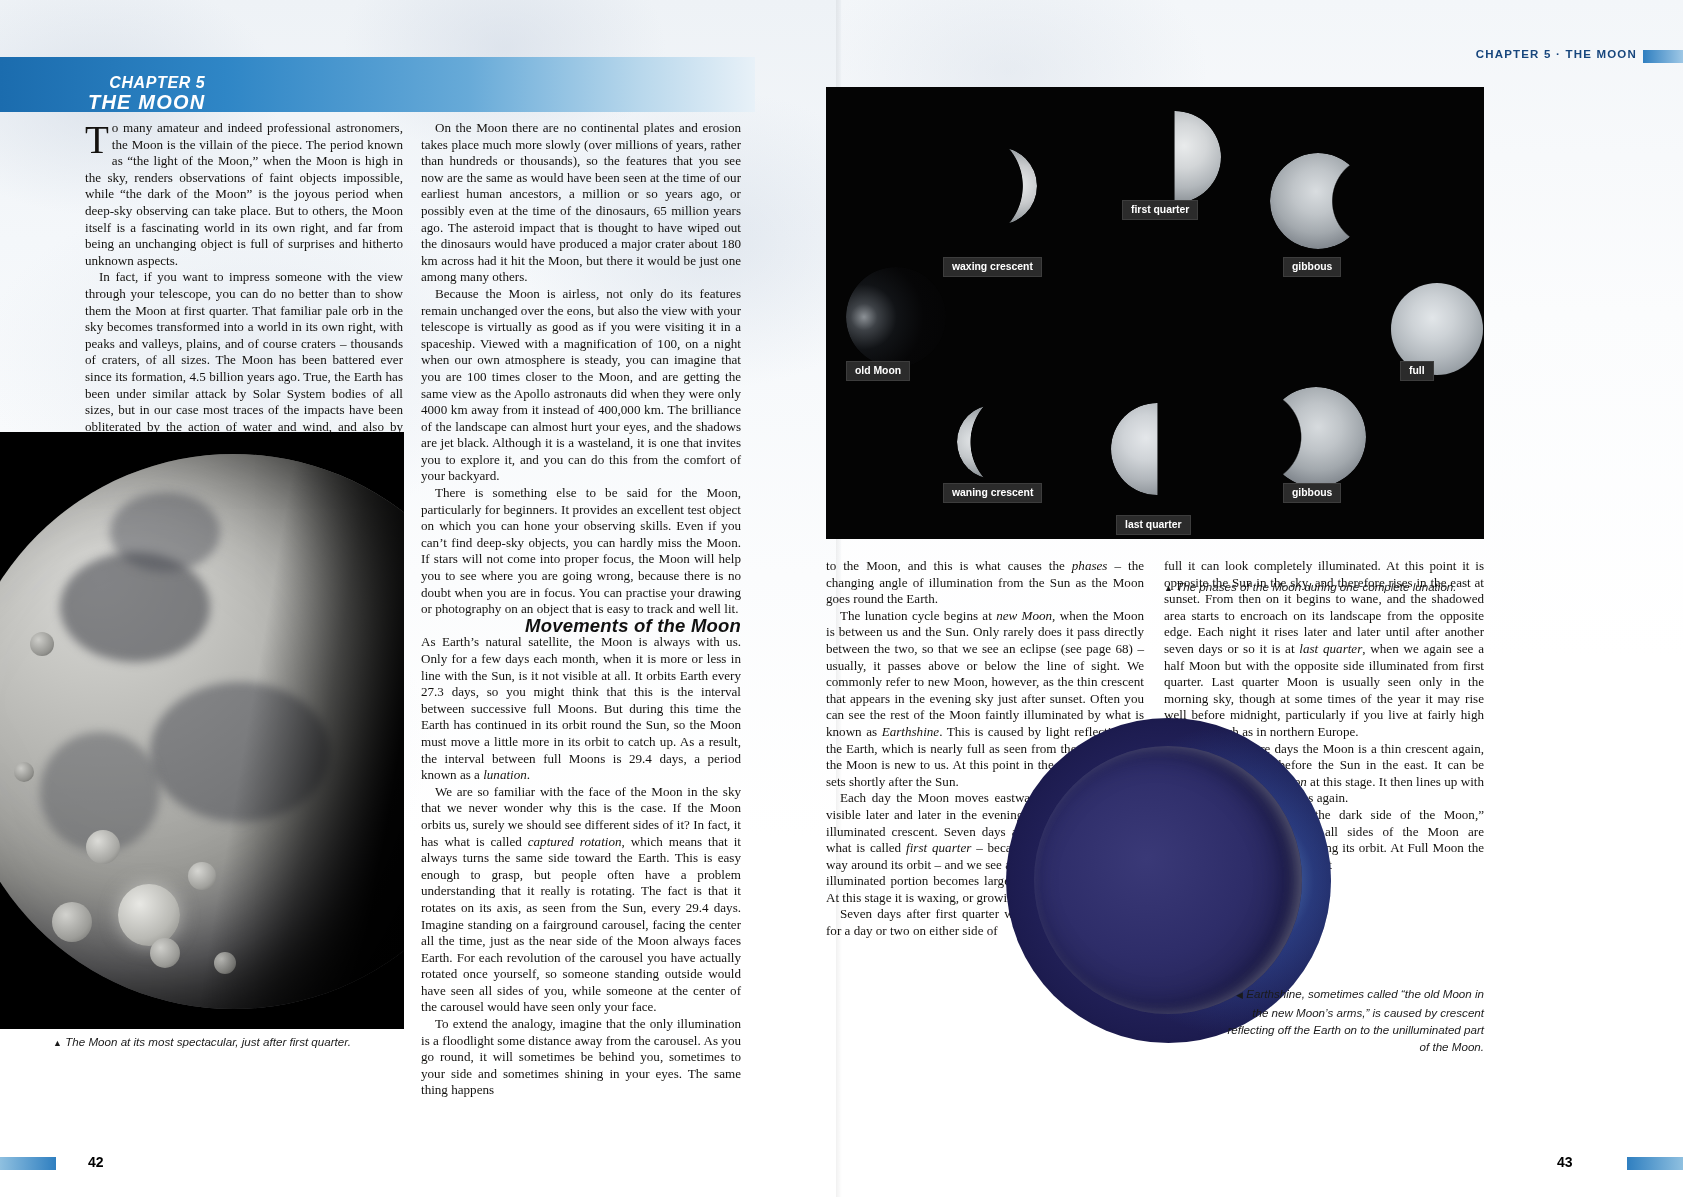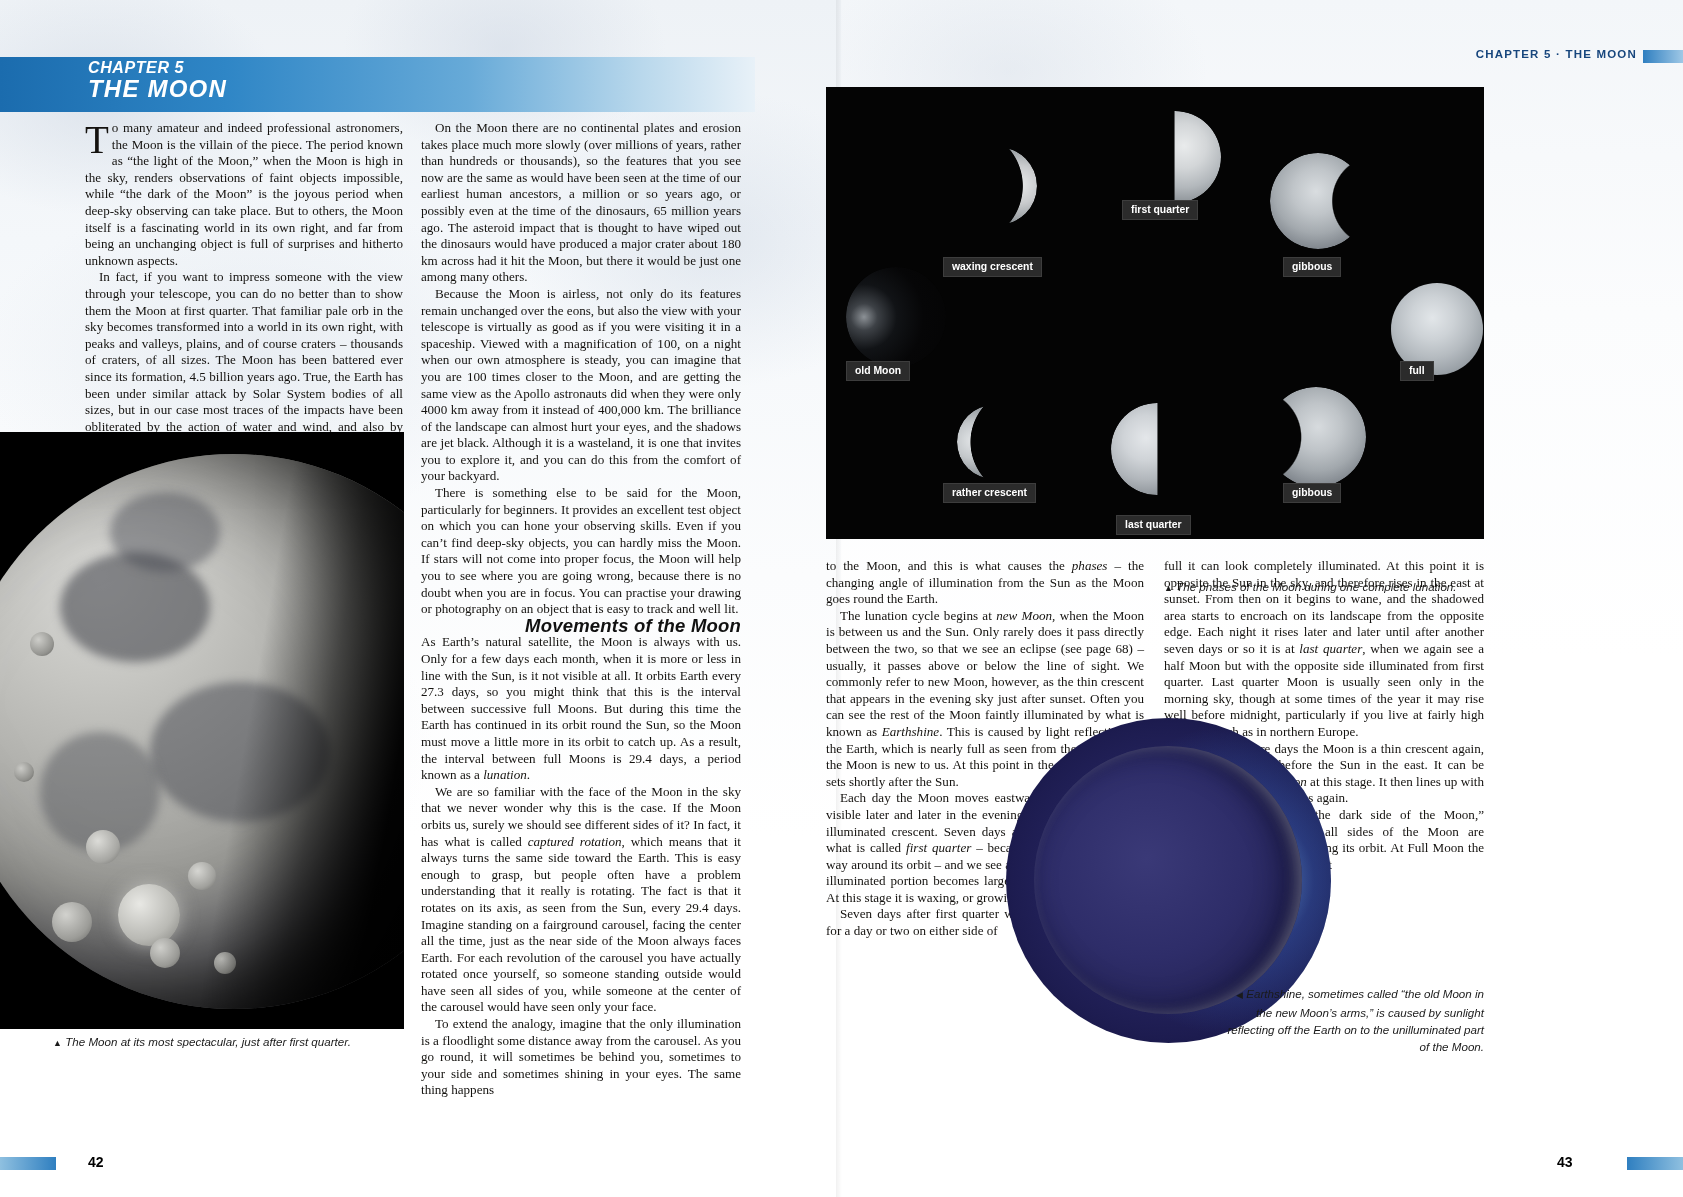--- a/index.html
+++ b/index.html
@@ -38,29 +38,29 @@
   .runhead-bar{
     position:absolute; right:0px; top:50px; width:40px; height:13px;
     background:linear-gradient(90deg,#2f7fc0,#9fc8e6);
   }
 
   
   .banner{
     position:absolute; left:0; top:57px; width:755px; height:55px;
     background:linear-gradient(90deg,#1b6cae 0%, #2f86c6 30%, #67aad8 62%, #b9d8ec 85%, #e8f1f8 100%);
   }
-  .banner-inner{ position:absolute; left:88px; top:59px; }
+  .banner-inner{ position:absolute; left:88px; top:74px;text-align:right; }
   .chapno{
     font-family:"Liberation Sans", sans-serif;
     font-style:italic; font-weight:700; font-size:16px; letter-spacing:.6px;
     color:#ffffff; line-height:1.08;
   }
   .chaptitle{
     font-family:"Liberation Sans", sans-serif;
-    font-style:italic; font-weight:700; font-size:24px; letter-spacing:1.2px;
+    font-style:italic; font-weight:700; font-size:20px; letter-spacing:1.2px;
     color:#ffffff; line-height:1.12;
   }
 
   
   .col{
     position:absolute;
     font-family:"Liberation Serif", serif;
     font-size:13.1px;
     line-height:16.6px;
     text-align:justify;
@@ -297,21 +297,21 @@
     <div class="phase-moon" style="left:440px; top:300px; width:100px; height:100px;
              background:radial-gradient(circle at 52% 40%, #d7dbde 0%, #bfc4c8 30%, #a2a8ad 55%, #7c8289 78%, #494f56 94%);
              -webkit-mask-image:radial-gradient(circle at -12% 50%, transparent 0 38%, #000 39%);
              mask-image:radial-gradient(circle at -12% 50%, transparent 0 38%, #000 39%);"></div>
 
     <div class="plabel" style="left:296px; top:113px;">first quarter</div>
     <div class="plabel" style="left:117px; top:170px;">waxing crescent</div>
     <div class="plabel" style="left:457px; top:170px;">gibbous</div>
     <div class="plabel" style="left:20px;  top:274px;">old Moon</div>
     <div class="plabel" style="left:574px; top:274px;">full</div>
-    <div class="plabel" style="left:117px; top:396px;">rather crescent</div>
+    <div class="plabel" style="left:117px; top:396px;">waning crescent</div>
     <div class="plabel" style="left:457px; top:396px;">gibbous</div>
     <div class="plabel" style="left:290px; top:428px;">last quarter</div>
   </div>
 
   <div class="caption-right">
     <span class="tri">▲</span>
     <span>The phases of the Moon during one complete lunation.</span>
   </div>
 
   <div class="col" id="col3">
@@ -329,21 +329,21 @@
 
   <div class="earthshine">
     <div class="inner"></div>
     <div class="es-dark"></div>
     <div class="es-lim"></div>
     <div class="es-crescent"></div>
   </div>
 
   <div class="caption-earthshine">
     <span class="tri">◀</span>
-    <span>Earthshine, sometimes called “the old Moon in the new Moon’s arms,” is caused by sunlight reflecting off the Earth on to the unilluminated part of the Moon.</span>
+    <span>Earthshine, sometimes called “the old Moon in the new Moon’s arms,” is caused by crescent reflecting off the Earth on to the unilluminated part of the Moon.</span>
   </div>
 
   <div class="folio-bar" id="folio-bar-left"></div>
   <div class="folio" id="folio-left">42</div>
   <div class="folio" id="folio-right">43</div>
   <div class="folio-bar" id="folio-bar-right"></div>
 
 </div>
 
 </body></html>

